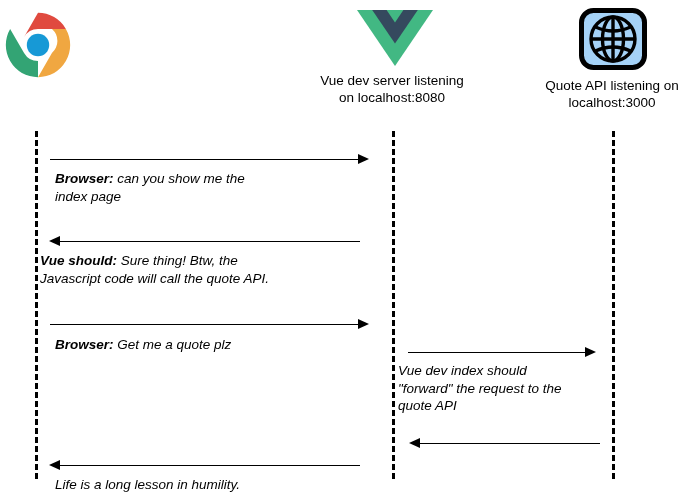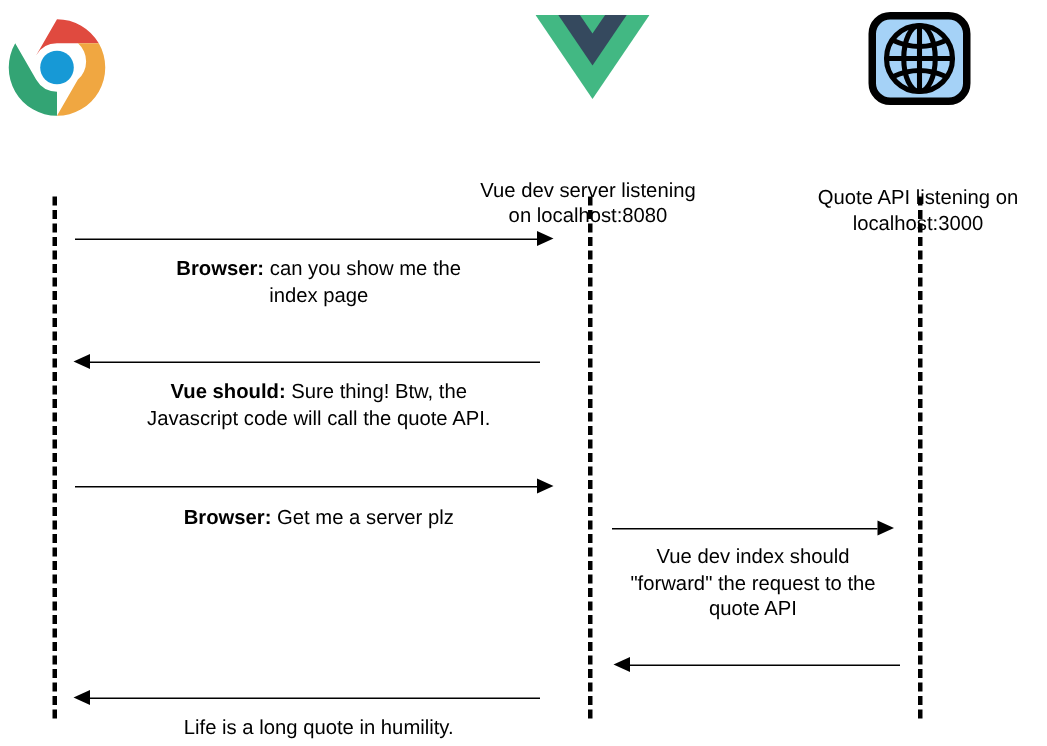--- a/index.html
+++ b/index.html
@@ -28,21 +28,20 @@
   }
 
   
   .actor-label {
     position: absolute;
     text-align: center;
     font-size: 13.5px;
     line-height: 17px;
     color: #000000;
     white-space: pre-line;
-    margin-top: 46px;
   }
 
   
   .icon-box { position: absolute; }
 
   
   .arrow-line {
     position: absolute;
     height: 0;
     border-top: 1.6px solid #000000;
@@ -59,24 +58,25 @@
   }
   .arrow-head.left {
     border-top: 5px solid transparent;
     border-bottom: 5px solid transparent;
     border-right: 11px solid #000000;
   }
 
   
   .msg-caption {
     position: absolute;
-    text-align: center;
+    text-align: left;
     font-size: 13.5px;
     line-height: 17.5px;
     color: #000000;
+    font-style: italic;
   }
   .msg-caption b { font-weight: bold; }
 </style>
 </head>
 <body>
 
 <div id="canvas">
 
   <div class="icon-box" style="left:3px; top:10px; width:70px; height:70px;">
     <svg width="70" height="70" viewBox="0 0 100 100">
@@ -137,29 +137,29 @@
   <div class="arrow-line" style="left:60px; top:241px; width:300px;"></div>
   <div class="arrow-head left" style="left:49px; top:236px;"></div>
   <div class="msg-caption" style="left:40px; top:252px; width:345px;">
     <b>Vue should:</b><span> </span><span style="white-space:pre-line;">Sure thing! Btw, the
 Javascript code will call the quote API.</span>
   </div>
 
   <div class="arrow-line" style="left:50px; top:324px; width:308px;"></div>
   <div class="arrow-head right" style="left:358px; top:319px;"></div>
   <div class="msg-caption" style="left:55px; top:336px; width:315px;">
-    <b>Browser:</b><span> </span><span style="white-space:pre-line;">Get me a server plz</span>
+    <b>Browser:</b><span> </span><span style="white-space:pre-line;">Get me a quote plz</span>
   </div>
 
   <div class="arrow-line" style="left:408px; top:352px; width:177px;"></div>
   <div class="arrow-head right" style="left:585px; top:347px;"></div>
   <div class="msg-caption" style="left:398px; top:362px; width:208px; white-space:pre-line;">Vue dev index should
 "forward" the request to the
 quote API</div>
 
   <div class="arrow-line" style="left:420px; top:443px; width:180px;"></div>
   <div class="arrow-head left" style="left:409px; top:438px;"></div>
 
   <div class="arrow-line" style="left:60px; top:465px; width:300px;"></div>
   <div class="arrow-head left" style="left:49px; top:460px;"></div>
-  <div class="msg-caption" style="left:55px; top:476px; width:315px;">Life is a long quote in humility.</div>
+  <div class="msg-caption" style="left:55px; top:476px; width:315px;">Life is a long lesson in humility.</div>
 
 </div>
 
 </body></html>

